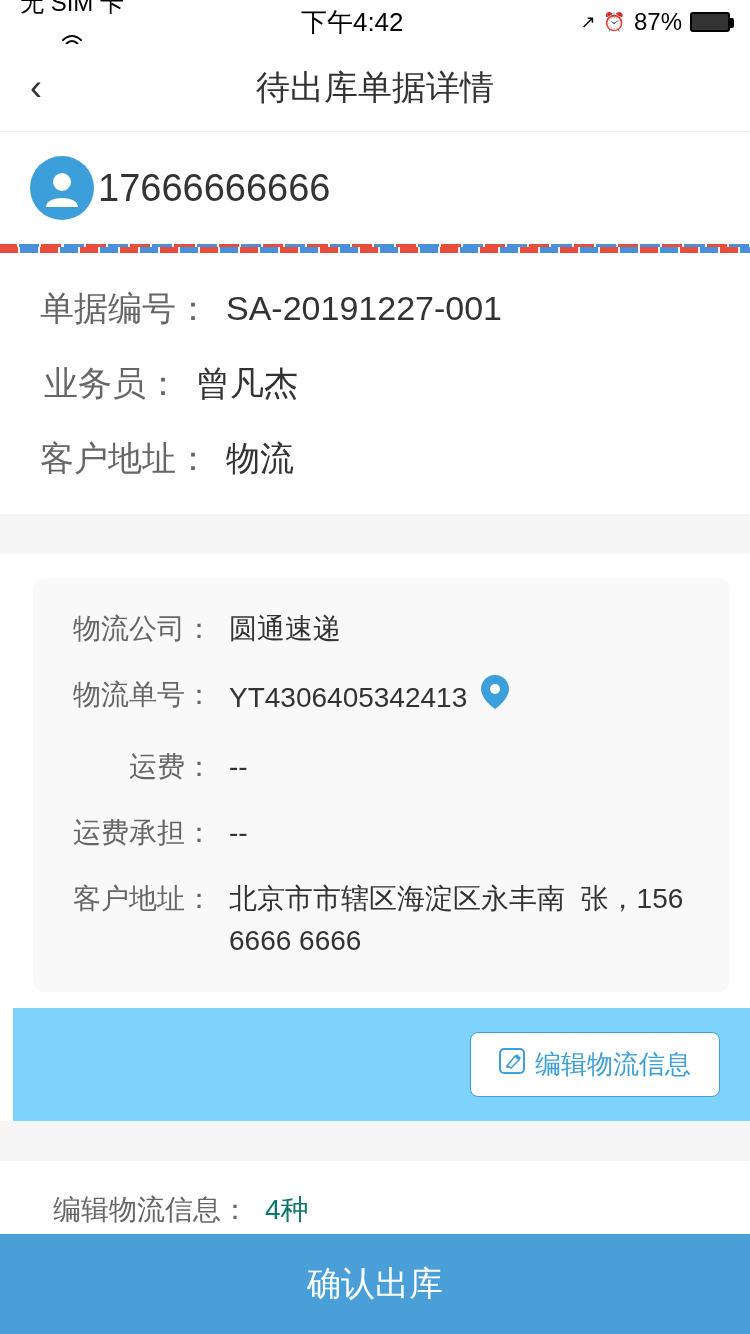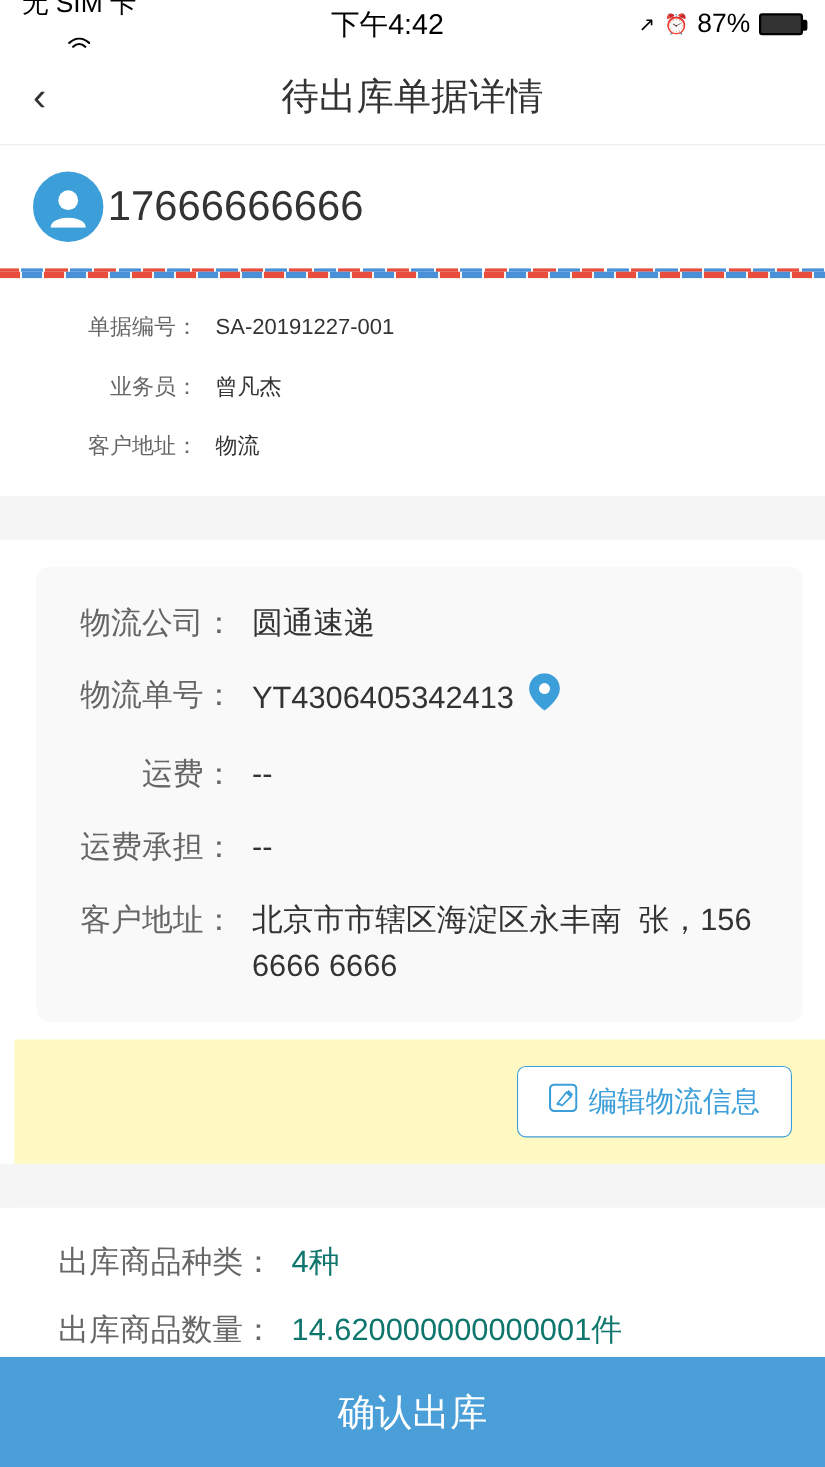--- a/index.html
+++ b/index.html
@@ -110,21 +110,21 @@
     .info-section {
       background: #fff;
       padding: 30px 40px;
       margin-bottom: 20px;
     }
 
     .info-row {
       display: flex;
       align-items: flex-start;
       margin-bottom: 24px;
-      font-size: 20px;
+      font-size: 34px;
       line-height: 1.5;
       justify-content: space-between;
     }
     .info-row:last-child { margin-bottom: 0; }
     .info-label {
       color: #666;
       min-width: 140px;
       text-align: right;
       margin-right: 16px;
       flex-shrink: 0;
@@ -166,21 +166,21 @@
     .tracking-icon {
       color: #3d9fd9;
       font-size: 32px;
     }
 
     
     .edit-btn-container {
       display: flex;
       justify-content: flex-end;
       padding: 24px 30px;
-      background: #fef9c3;
+      background: #7dd3fc;
       margin-bottom: 20px;
       align-items: center;
     }
     .edit-btn {
       border: 1px solid #3d9fd9;
       border-radius: 8px;
       padding: 14px 28px;
       color: #3d9fd9;
       font-size: 26px;
       display: flex;
@@ -361,21 +361,21 @@
         <span>编辑物流信息</span>
       </button>
     </div>
   </div>
 
   <div class="separator"></div>
 
   <div class="section-wrapper">
     <div class="goods-section">
       <div class="goods-row">
-        <span class="goods-label">出库商品种类：</span>
+        <span class="goods-label">编辑物流信息：</span>
         <span class="goods-value">4种</span>
       </div>
       <div class="goods-row">
         <span class="goods-label">出库商品数量：</span>
         <span class="goods-value">14.620000000000001件</span>
       </div>
     </div>
 
     <div class="detail-btn-container">
       

